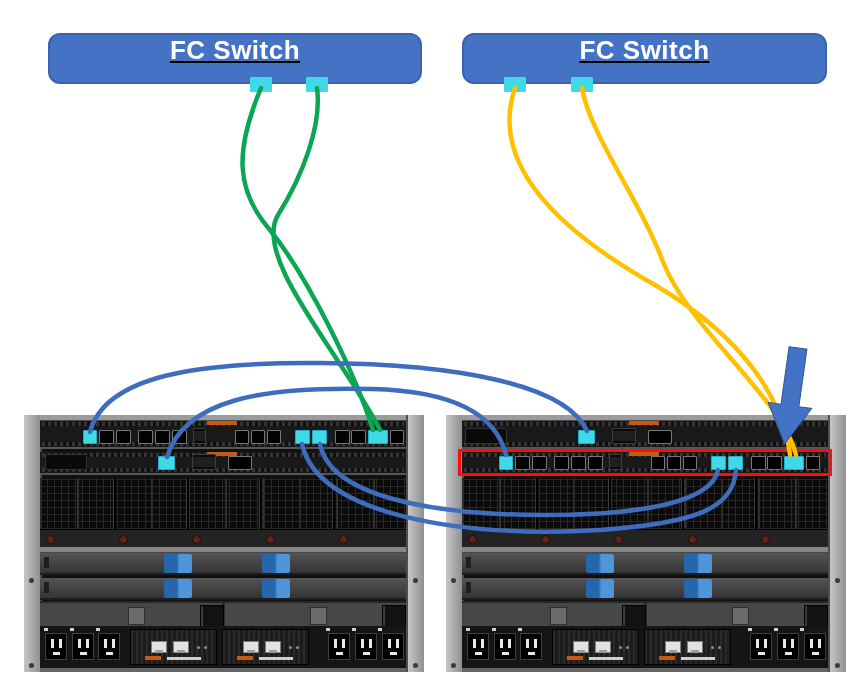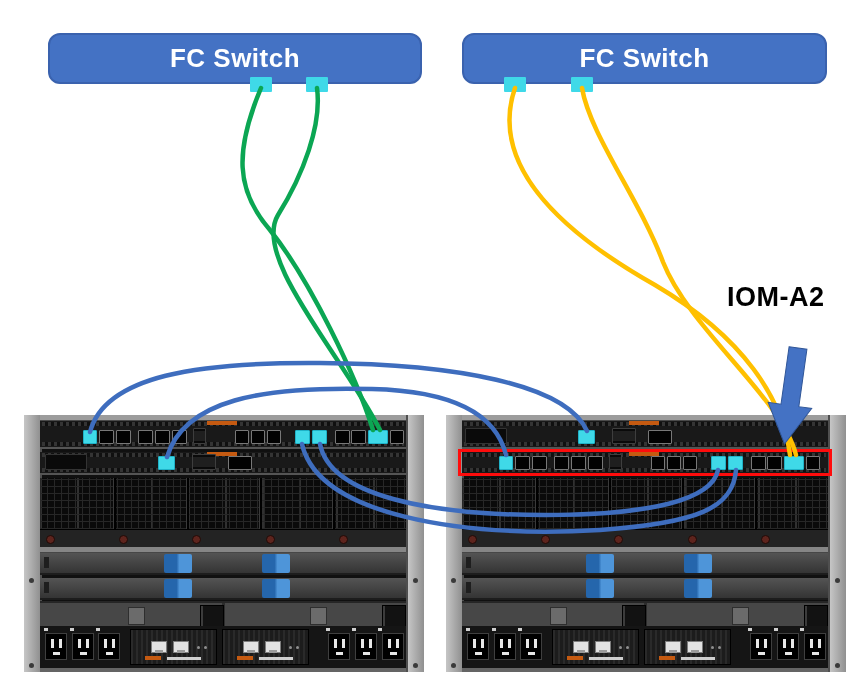--- a/index.html
+++ b/index.html
@@ -1,20 +1,20 @@
 <!DOCTYPE html>
 <html><head>
 <meta charset="utf-8">
 <style>
   html,body{margin:0;padding:0;background:#ffffff;}
   #stage{position:relative;width:863px;height:697px;background:#ffffff;overflow:hidden;
          font-family:"Liberation Sans",sans-serif;}
   
-  .fc-switch{position:absolute;border-radius:12px;display:flex;align-items:center;justify-content:center;
-             box-sizing:border-box;z-index:2;}
+  .fc-switch{position:absolute;border-radius:12px;display:flex;justify-content:center;
+             box-sizing:border-box;z-index:2;text-decoration:underline;}
   .fc-switch span{color:#fff;font-weight:bold;font-size:26px;letter-spacing:.5px;}
   .sw-port{position:absolute;width:22px;height:15px;z-index:3;border-radius:1px;}
   
   .chassis{position:absolute;z-index:1;}
   .rail{position:absolute;top:0;width:16px;height:257px;
         background:linear-gradient(90deg,#c6c6c6,#909090);}
   .rail.left{border-right:2px solid #4f4f4f;}
   .rail.right{border-left:2px solid #4f4f4f;}
   .rail .screw{position:absolute;left:5px;width:5px;height:5px;border-radius:50%;background:#3a3a3a;}
   .cap{position:absolute;left:16px;top:0;width:366px;height:6px;background:#9c9c9c;border-bottom:1px solid #4a4a4a;box-sizing:border-box;}
@@ -83,21 +83,20 @@
       </g>
     </svg>
 
   <div class="fc-switch" id="sw0" style="left: 48px; top: 33px; width: 374px; height: 51px; background: rgb(68, 114, 196); border: 2px solid rgb(58, 98, 174);">
     <span>FC Switch</span>
   </div>
   <div class="fc-switch" id="sw1" style="left: 462px; top: 33px; width: 365px; height: 51px; background: rgb(68, 114, 196); border: 2px solid rgb(58, 98, 174);">
     <span>FC Switch</span>
   </div>
 
-  <div class="annotation" id="anno" style="left: 727px; top: 282px;">IOM-A2</div>
 <div class="sw-port" style="position: absolute; left: 250px; top: 77px; background: rgb(63, 217, 232);"></div>
     <div class="sw-port" style="position: absolute; left: 306px; top: 77px; background: rgb(63, 217, 232);"></div>
     <div class="sw-port" style="position: absolute; left: 504px; top: 77px; background: rgb(63, 217, 232);"></div>
     <div class="sw-port" style="position: absolute; left: 571px; top: 77px; background: rgb(63, 217, 232);"></div>
     <div class="chassis" style="position: absolute; left: 24px; top: 415px; width: 398px; height: 257px;">
       <div class="chassis-body" style="position: absolute;"></div>
       <div class="rail left" style="position: absolute; left: 0px;">
         <div class="screw" style="position: absolute; top: 163px;"></div>
         <div class="screw" style="position: absolute; top: 248px;"></div>
       </div>

